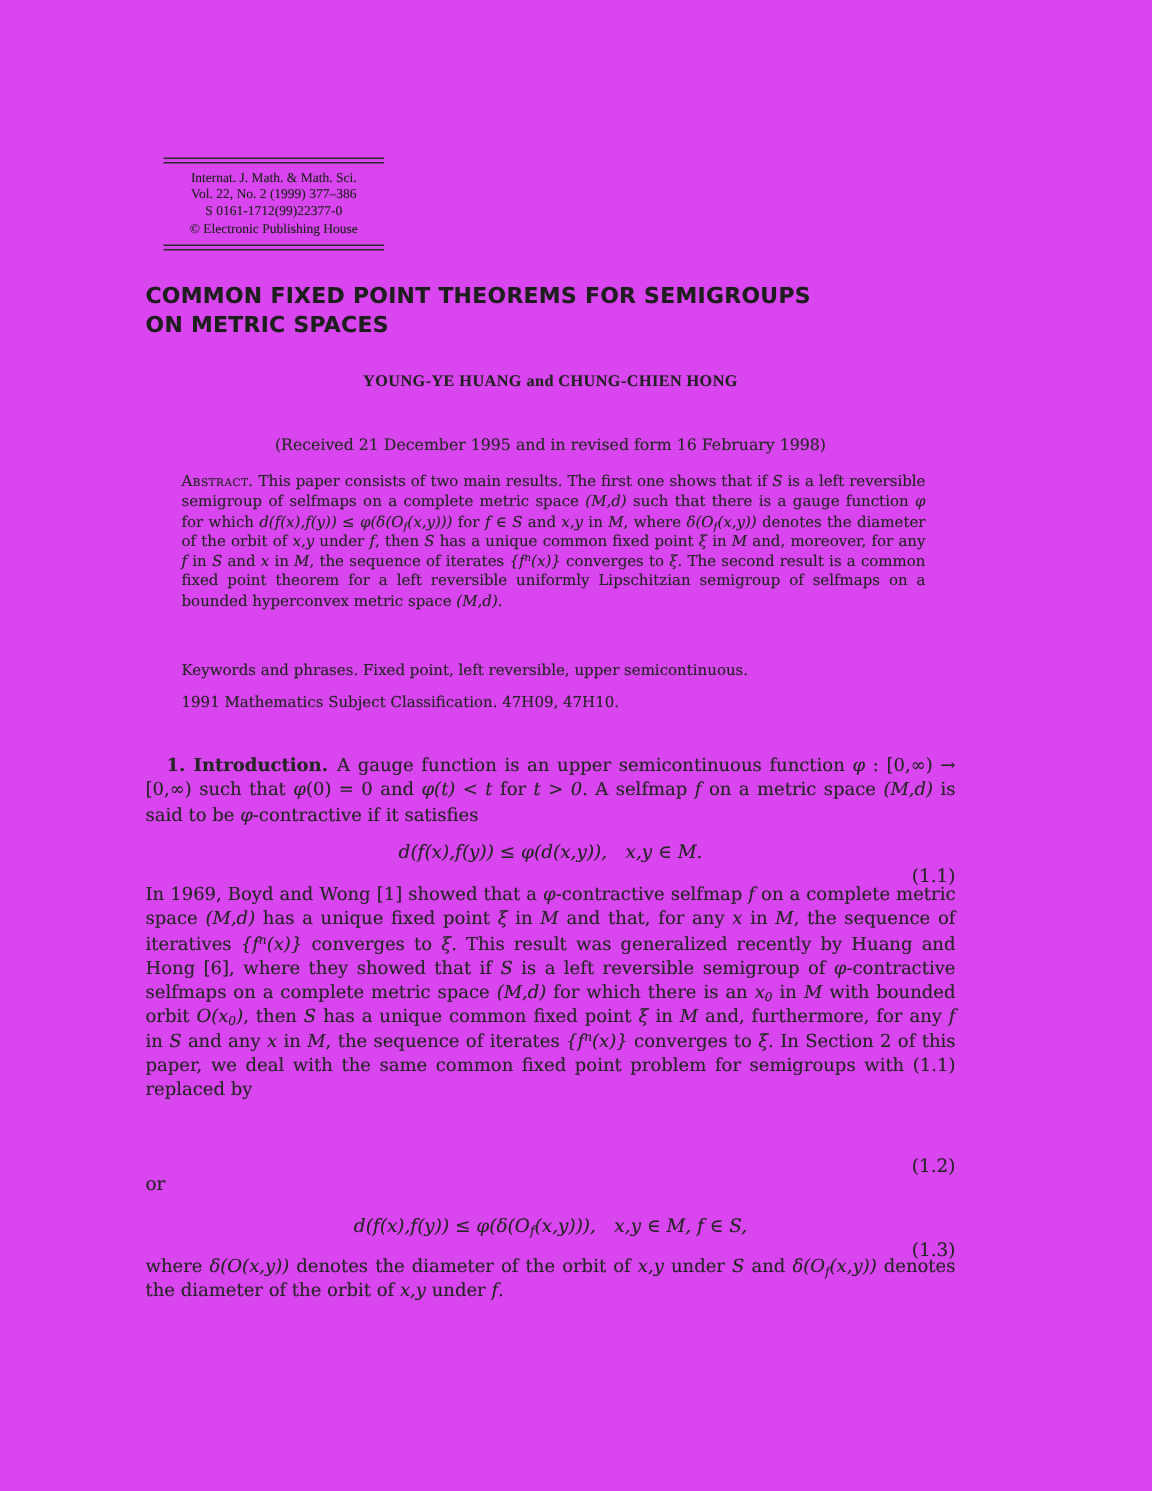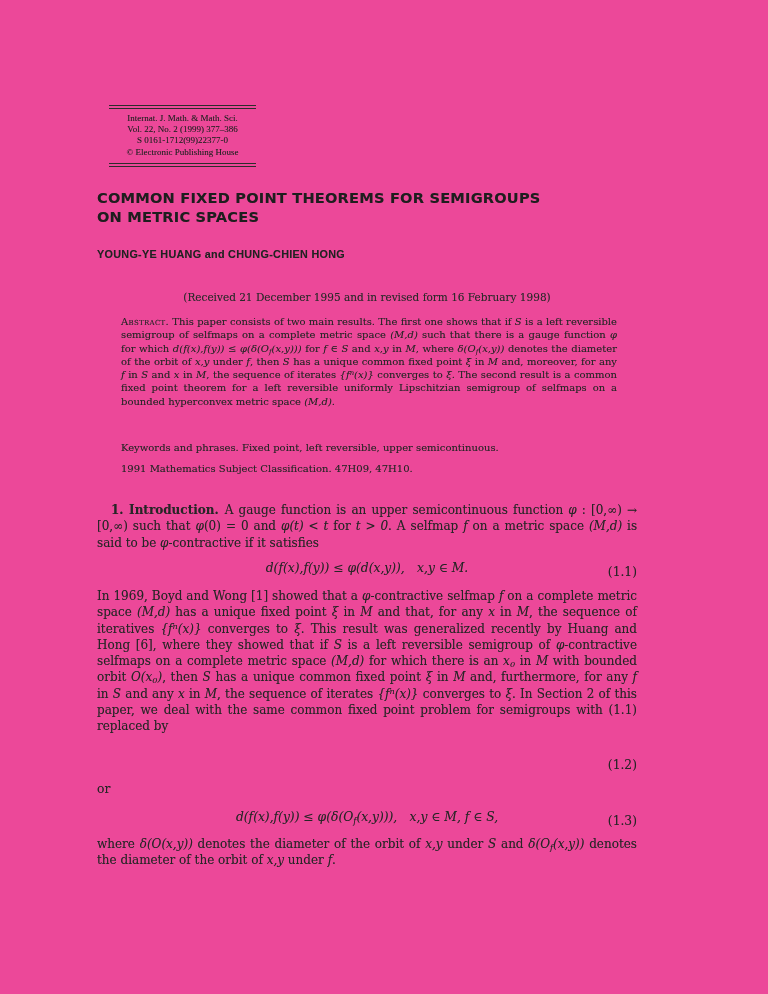--- a/index.html
+++ b/index.html
@@ -1,19 +1,19 @@
 <!DOCTYPE html>
 <html><head>
 <meta charset="utf-8">
 <style>
   html,body{margin:0;padding:0;background:#e8e8e8;}
   .page{
     position:relative;
     width:768px;height:994px;
-    background:#ec4899;
+    background:#d946ef;
     overflow:hidden;
     font-family:"DejaVu Serif","Liberation Serif",serif;
     color:#262626;
     text-shadow:0 0 .5px rgba(38,38,38,.38);
   }
   .abs{position:absolute;}
   
   .jbox{left:109px;top:105px;width:147px;}
   .jrule{height:1.5px;border-top:1.6px solid #2c2c2c;border-bottom:1.6px solid #2c2c2c;}
   .jlines{padding:4px 0 5px 0;text-align:center;}
@@ -22,22 +22,22 @@
     font-size:9px;line-height:11.4px;white-space:nowrap;color:#222;
   }
   
   .titleblock{left:97px;top:189px;width:540px;text-align:left;}
   .title-line{
     font-family:"DejaVu Sans","Liberation Sans",sans-serif;
     font-weight:700;font-size:14.6px;line-height:18.5px;
     letter-spacing:.2px;color:#1e1e1e;white-space:nowrap;
   }
   .authors{
-    left:97px;top:248px;width:540px;text-align:left;
-    font-family:Liberation Sans, sans-serif;
+    left:97px;top:248px;width:540px;text-align:center;
+    font-family:Liberation Serif, serif;
     font-weight:700;font-size:10.8px;letter-spacing:.3px;color:#222;white-space:nowrap;
   }
   .received{
     left:97px;top:291px;width:540px;text-align:center;
     font-size:10.5px;color:#2a2a2a;white-space:nowrap;
   }
   
   .abstract{
     left:121px;top:315px;width:496px;
     font-size:10px;line-height:13.3px;
@@ -48,21 +48,21 @@
   
   .col{left:97px;width:540px;}
   .bpara{
     margin:0;font-size:12px;line-height:16.3px;text-align:justify;
   }
   .indent1{text-indent:14px;}
   .indent2{text-indent:12px;}
   .eq{
     height:18px;font-size:12.3px;text-align:center;white-space:nowrap;
   }
-  .eq-num{position:absolute;right:0;top:4px;font-style:normal;}
+  .eq-num{position:absolute;right:0;top:16px;font-style:normal;}
   .or-line{font-size:12.3px;line-height:16.3px;}
   .it{font-style:italic;}
   .bf{font-weight:700;}
   .sc{font-variant:small-caps;letter-spacing:.3px;}
   sub,sup{font-size:68%;line-height:0;}
   sub{vertical-align:-0.3em;}
   sup{vertical-align:0.45em;}
   p{margin:0;}
 </style>
 </head>

